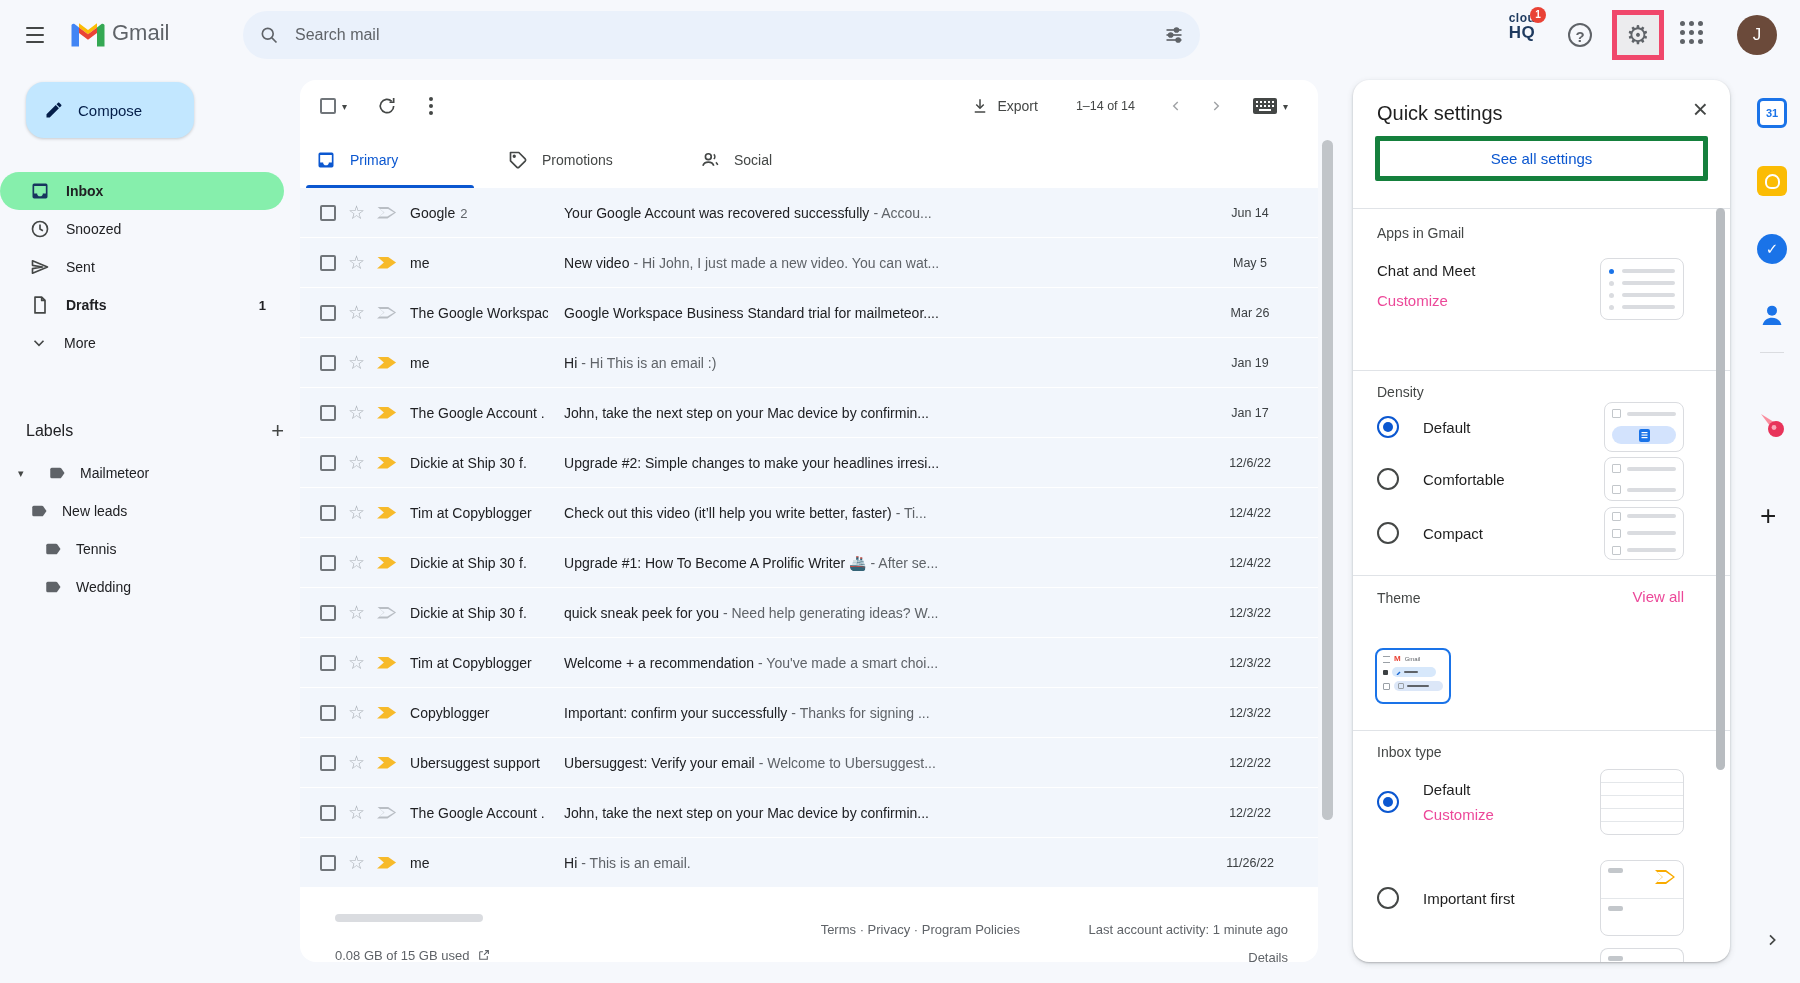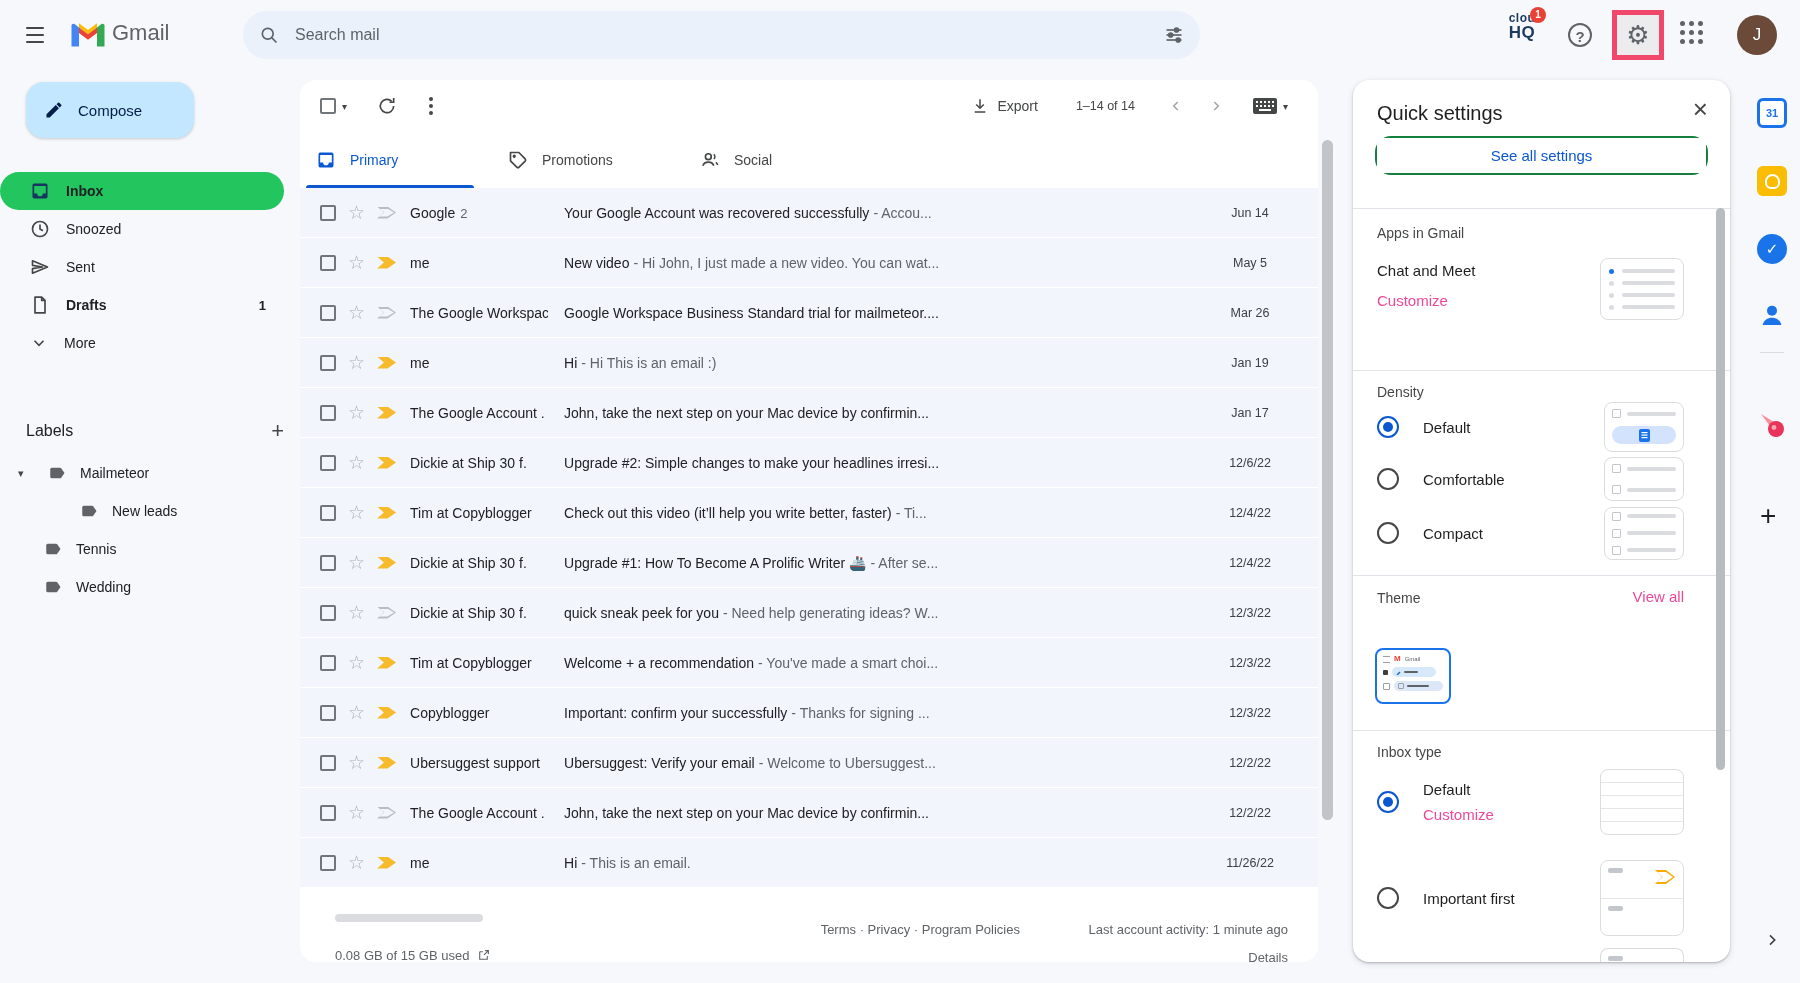--- a/index.html
+++ b/index.html
@@ -27,29 +27,29 @@
   .gridbtn{left:1680px;top:21px;display:grid;grid-template-columns:repeat(3,5px);grid-gap:4px;cursor:pointer}
   .gridbtn i{width:5px;height:5px;border-radius:50%;background:#5f6368}
   .avatar{left:1737px;top:15px;width:40px;height:40px;border-radius:50%;background:#6b4a3a;color:#fff;font-size:17px;text-align:center;line-height:40px;cursor:pointer}
 
   
   .sidebar{position:absolute;left:0;top:70px;width:300px;bottom:0}
   .compose{left:26px;top:12px;width:168px;height:56px;border-radius:18px;background:#c2e7ff;display:flex;align-items:center;gap:14px;padding-left:18px;box-sizing:border-box;cursor:pointer;box-shadow:0 1px 3px rgba(60,64,67,.25)}
   .compose span{font-size:15px;font-weight:500;color:#041e49}
   .nav{left:0;top:102px;right:0}
   .nav-item{height:38px;margin-right:16px;border-radius:19px;display:flex;align-items:center;gap:16px;padding-left:30px;font-size:14px;color:#202124;cursor:pointer}
-  .nav-item.active{background:#22c55e;font-weight:bold}
+  .nav-item.active{background:#86efac;font-weight:bold}
   .nav-item .cnt{margin-left:auto;padding-right:18px;font-size:13px;font-weight:bold}
   .nav-item.bold{font-weight:bold}
   .labels-hdr{left:26px;top:350px;right:16px;display:flex;align-items:center}
   .labels-hdr span{font-size:16px;color:#202124}
   .labels-hdr .plus{margin-left:auto;font-size:22px;color:#444746;cursor:pointer;line-height:1}
   .lablist{left:0;top:384px;right:0}
   .lab-item{height:38px;margin-right:16px;border-radius:19px;display:flex;align-items:center;gap:14px;padding-left:44px;font-size:14px;color:#202124;cursor:pointer}
-  .lab-item.ind{padding-left:80px}
+  .lab-item.ind{padding-left:30px}
   .lab-item .exp{margin-left:-26px;width:16px;color:#444746;font-size:11px}
 
   
   .card{position:absolute;left:300px;top:80px;width:1018px;height:882px;background:#fff;border-radius:16px;overflow:hidden}
   .toolbar{height:52px;display:flex;align-items:center;padding:0 30px 0 20px}
   .cb{width:16px;height:16px;border:2px solid #70757a;border-radius:2px;box-sizing:border-box;flex:none;cursor:pointer}
   .tb-caret{font-size:10px;color:#444746;margin-left:6px;cursor:pointer}
   .tb-ic{margin-left:30px;cursor:pointer}
   .kebab{display:flex;flex-direction:column;gap:3px;margin-left:32px;cursor:pointer}
   .kebab i{width:4px;height:4px;border-radius:50%;background:#444746}
@@ -82,21 +82,21 @@
   .stext{left:35px;top:60px;font-size:13px;color:#5f6368;display:flex;align-items:center;gap:8px}
   .terms{left:240px;top:34px;width:480px;text-align:right;font-size:13px;color:#5f6368;cursor:pointer}
   .activity{right:30px;top:34px;font-size:13px;color:#5f6368}
   .details{right:30px;top:62px;font-size:13px;color:#5f6368}
   .scroll-main{position:absolute;left:1322px;top:140px;width:11px;height:680px;background:#c1c5c9;border-radius:6px;cursor:pointer}
 
   
   .panel{position:absolute;left:1353px;top:80px;width:377px;height:882px;background:#fff;border-radius:16px;overflow:hidden;box-shadow:0 1px 2px rgba(60,64,67,.3),0 2px 6px rgba(60,64,67,.15)}
   .qs-title{left:24px;top:22px;font-size:20px;color:#1f1f1f}
   .qs-close{right:22px;top:16px;font-size:26px;color:#444746;cursor:pointer;line-height:1}
-  .seewrap{left:22px;right:22px;top:56px;border:2px solid #15803d;border-radius:16px}
+  .seewrap{left:22px;right:22px;top:56px;border:5px solid #15803d;border-radius:2px}
   .seebtn{display:block;width:100%;border:none;background:#fff;padding:9px 0;font-size:15px;font-weight:500;color:#0b57d0;font-family:inherit;cursor:pointer}
   .hr{left:0;right:0;height:1px;background:#e0e3e7}
   .sect{left:24px;font-size:14px;font-weight:500;color:#444746}
   .opt-label{font-size:15px;color:#1f1f1f}
   .link{color:#ec4899;font-size:15px;cursor:pointer}
   .radio{width:18px;height:18px;border:2px solid #444746;border-radius:50%;box-sizing:content-box;flex:none;cursor:pointer}
   .radio.sel{border-color:#0b57d0}
   .radio.sel::after{content:"";display:block;width:10px;height:10px;margin:4px;border-radius:50%;background:#0b57d0}
   .qrow{left:24px;right:46px;display:flex;align-items:center;gap:24px}
   .qrow .thumb{margin-left:auto}

